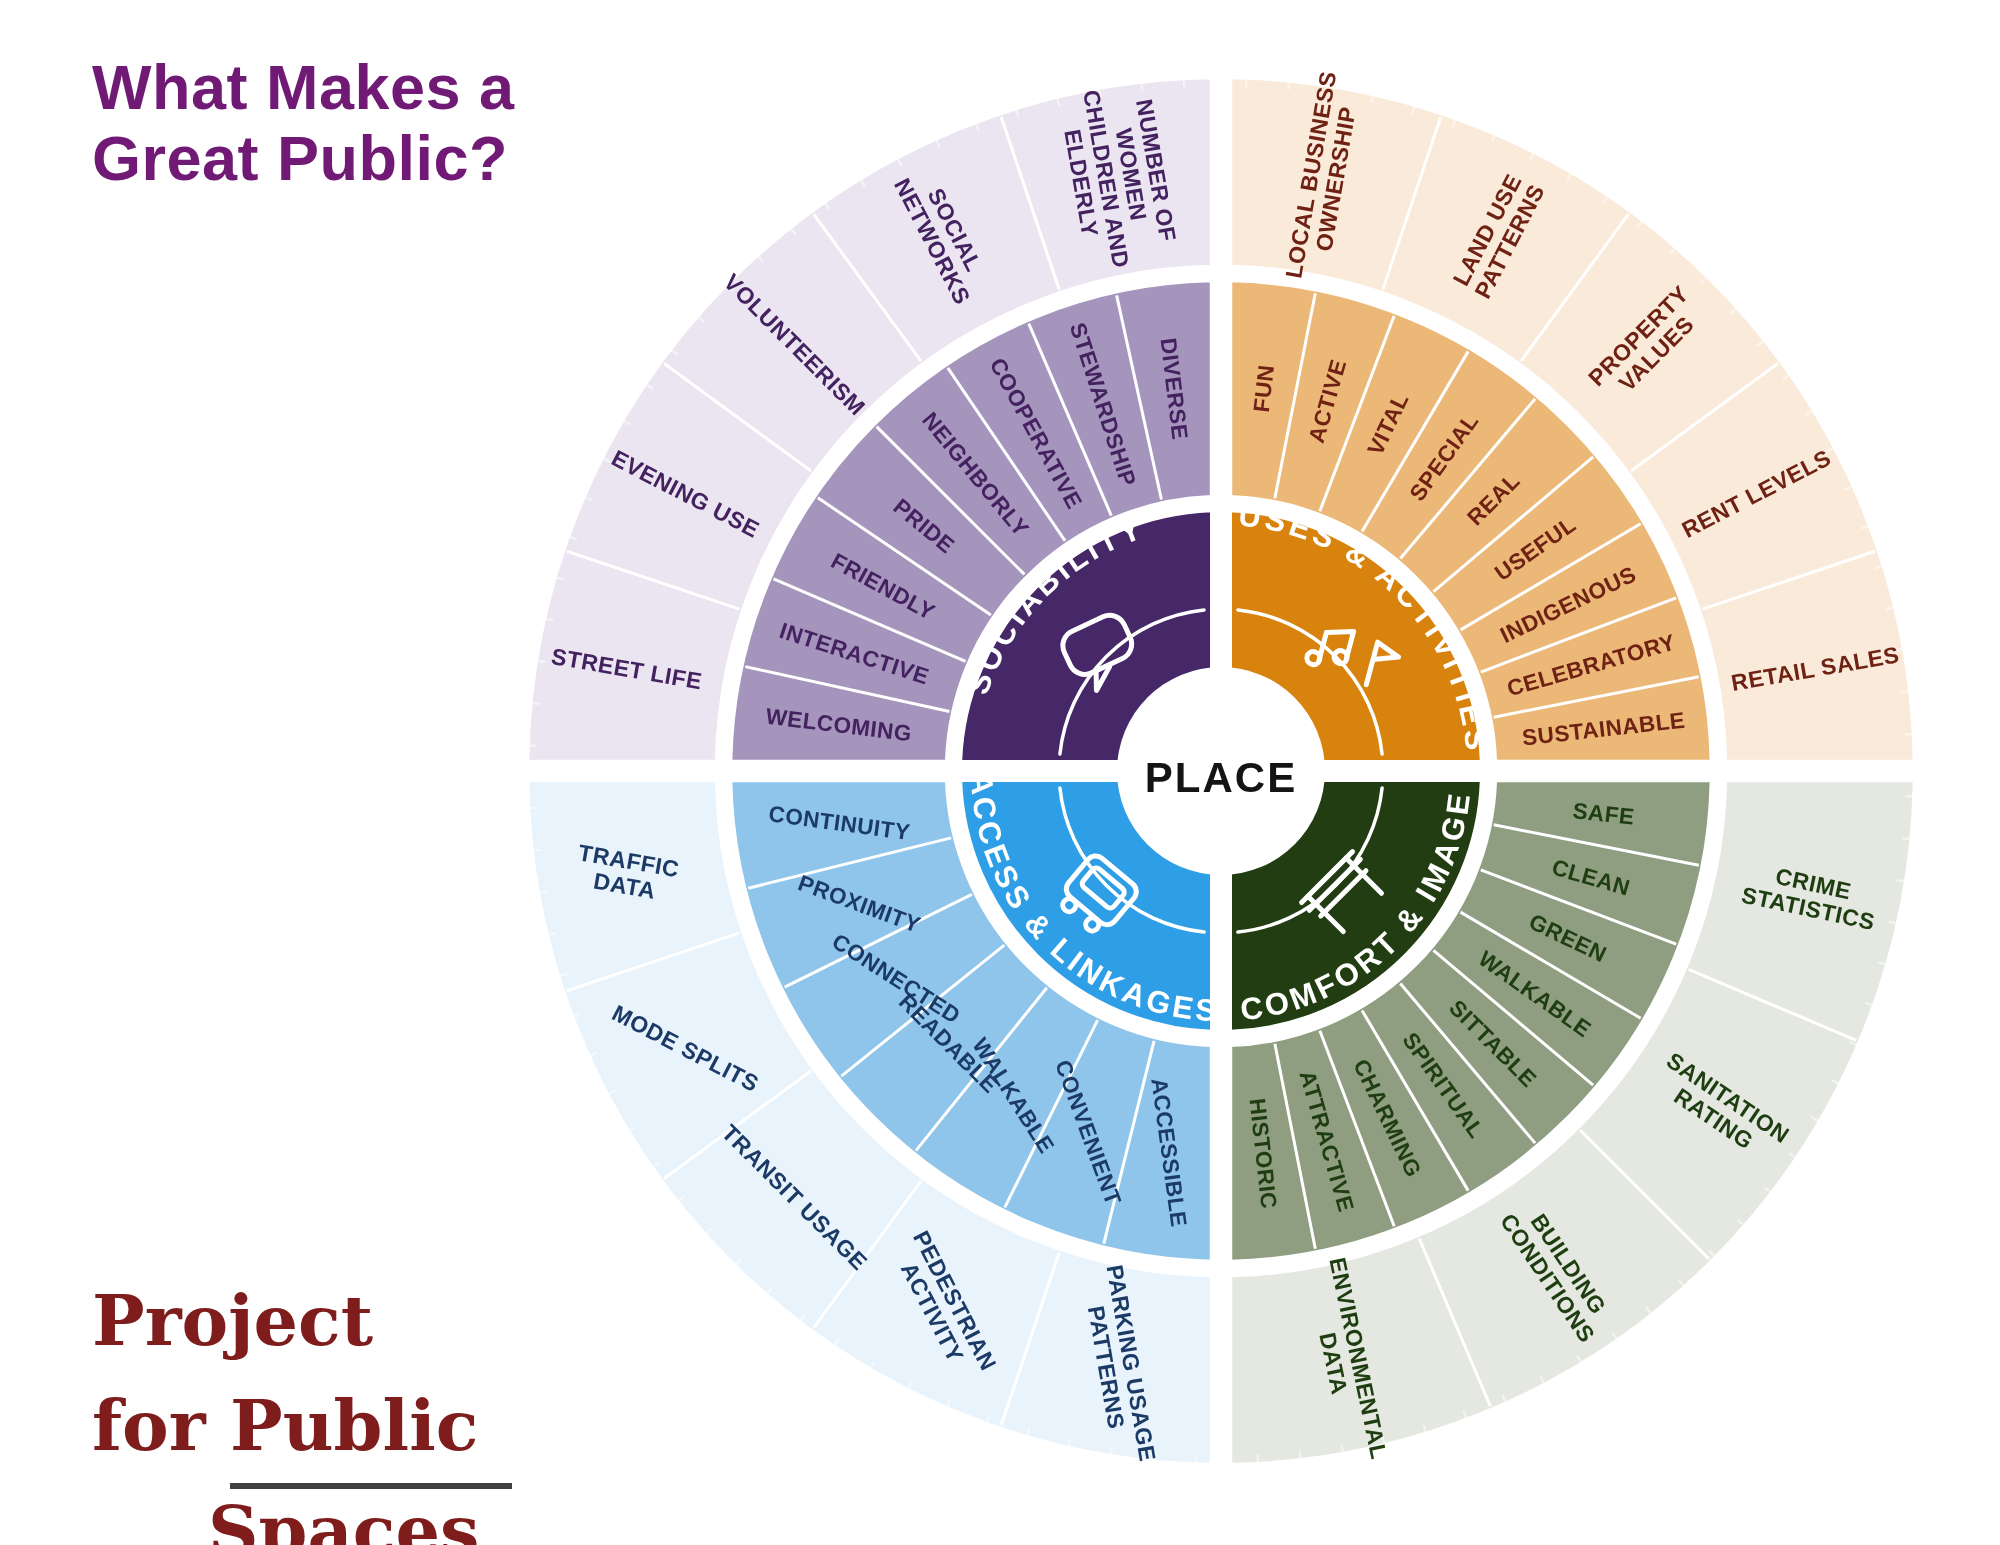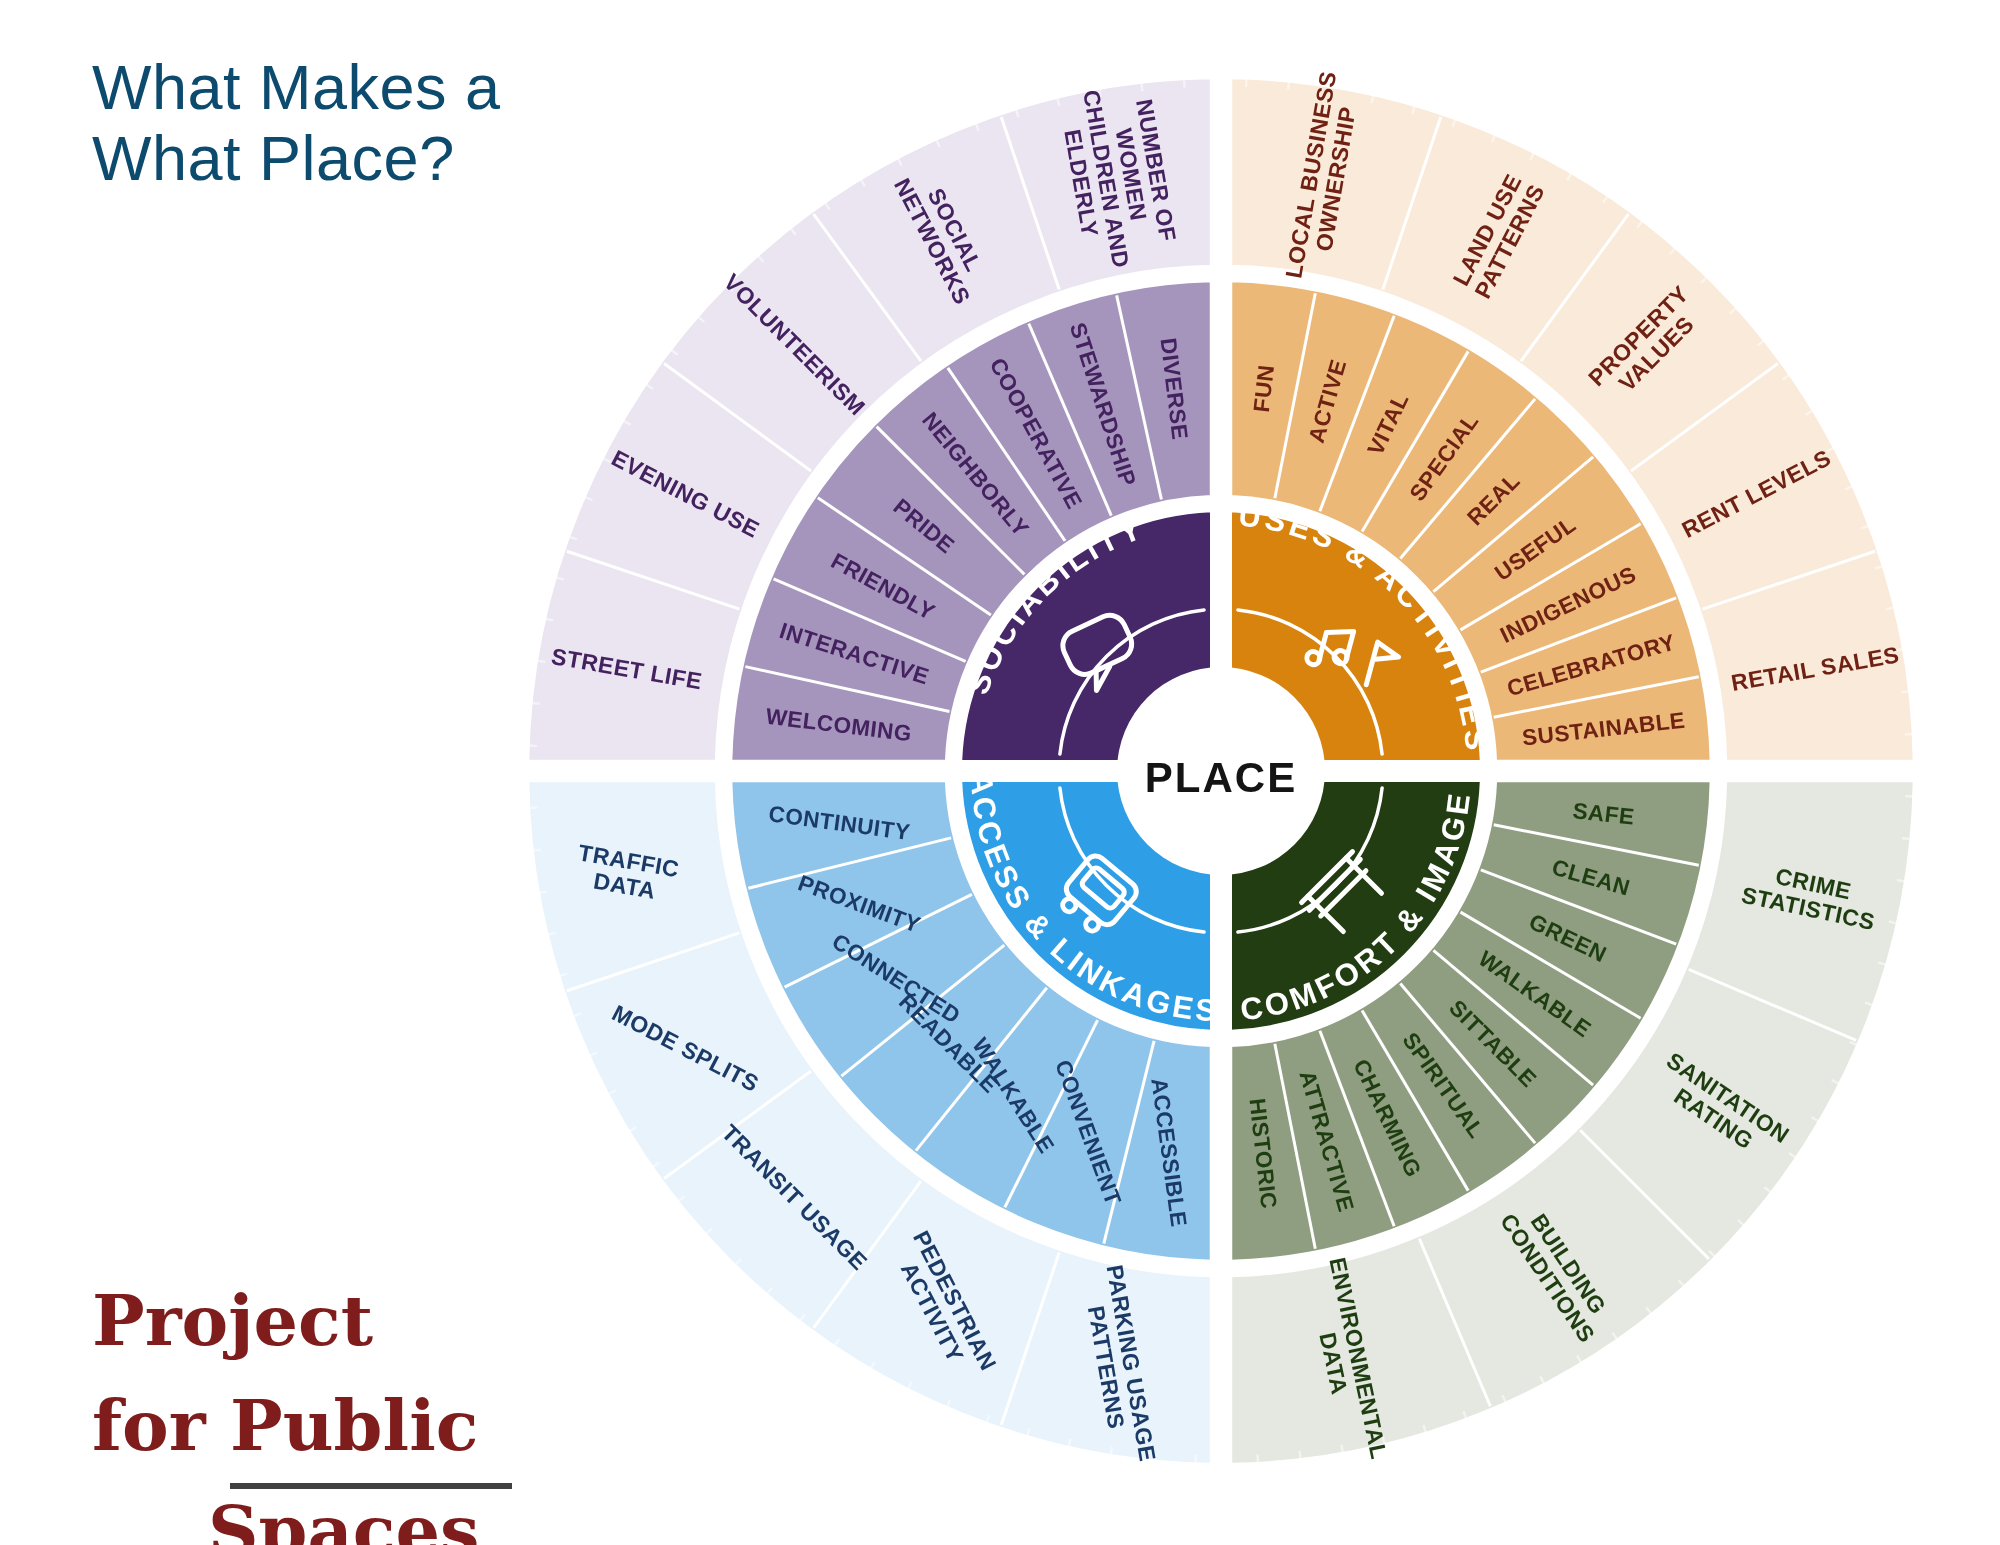--- a/index.html
+++ b/index.html
@@ -1,33 +1,33 @@
 <!DOCTYPE html>
 <html><head>
 <meta charset="utf-8">
 <style>
   html,body{margin:0;padding:0;background:#fff;}
   .stage{position:relative;width:2000px;height:1545px;background:#fff;overflow:hidden;
          font-family:"Liberation Sans",sans-serif;}
   .headline{position:absolute;left:92px;top:52px;font-size:63px;line-height:1.13;
-            font-weight:normal;color:#0c4a6e;letter-spacing:.5px;}
+            font-weight:bold;color:#701a75;letter-spacing:.5px;}
   #wheel{position:absolute;left:0;top:0;width:2000px;height:1545px;}
   .logo{position:absolute;left:92px;top:1268px;font-family:"DejaVu Serif",serif;
         font-weight:bold;font-size:70px;line-height:1.5;color:#7f1d1d;}
   .logo .ul{border-bottom:6px solid #404040;padding-bottom:16px;}
   .logo .pr{padding-right:34px;}
   .logo .l3{margin-left:116px;display:inline-block;}
 </style>
 </head>
 <body>
 
 <div class="stage">
   <div class="headline">
     <span>What Makes a</span><br>
-    <span>What Place?</span>
+    <span>Great Public?</span>
   </div>
 
   <div id="wheel"><svg viewBox="0 0 2000 1545" width="2000" height="1545">
         <g>
           <path d="M1231.00,761.00 L1231.00,511.19 A260,260 0 0 1 1480.81,761.00 Z" fill="#d8830e" stroke="#fff" stroke-width="2" stroke-linejoin="round"></path>
           <path d="M1231.00,496.18 A275,275 0 0 1 1495.82,761.00 L1710.90,761.00 A490,490 0 0 0 1231.00,281.10 Z" fill="#ecb878" stroke="#fff" stroke-width="2.5" stroke-linejoin="round"></path>
           <path d="M1231.00,266.10 A505,505 0 0 1 1725.90,761.00 L1913.93,761.00 A693,693 0 0 0 1231.00,78.07 Z" fill="#faead9" stroke="#fff" stroke-width="2.5" stroke-linejoin="round"></path>
           <path d="M1245.05,82.42 A689,689 0 0 1 1909.58,746.95" fill="none" stroke="#fff" stroke-width="9" stroke-dasharray="2.5 40" opacity="0.5"></path>
           <line x1="1274.83" y1="498.26" x2="1315.30" y2="293.22" stroke="#fff" stroke-width="3"></line>
           <line x1="1319.87" y1="511.17" x2="1394.19" y2="315.84" stroke="#fff" stroke-width="3"></line>

